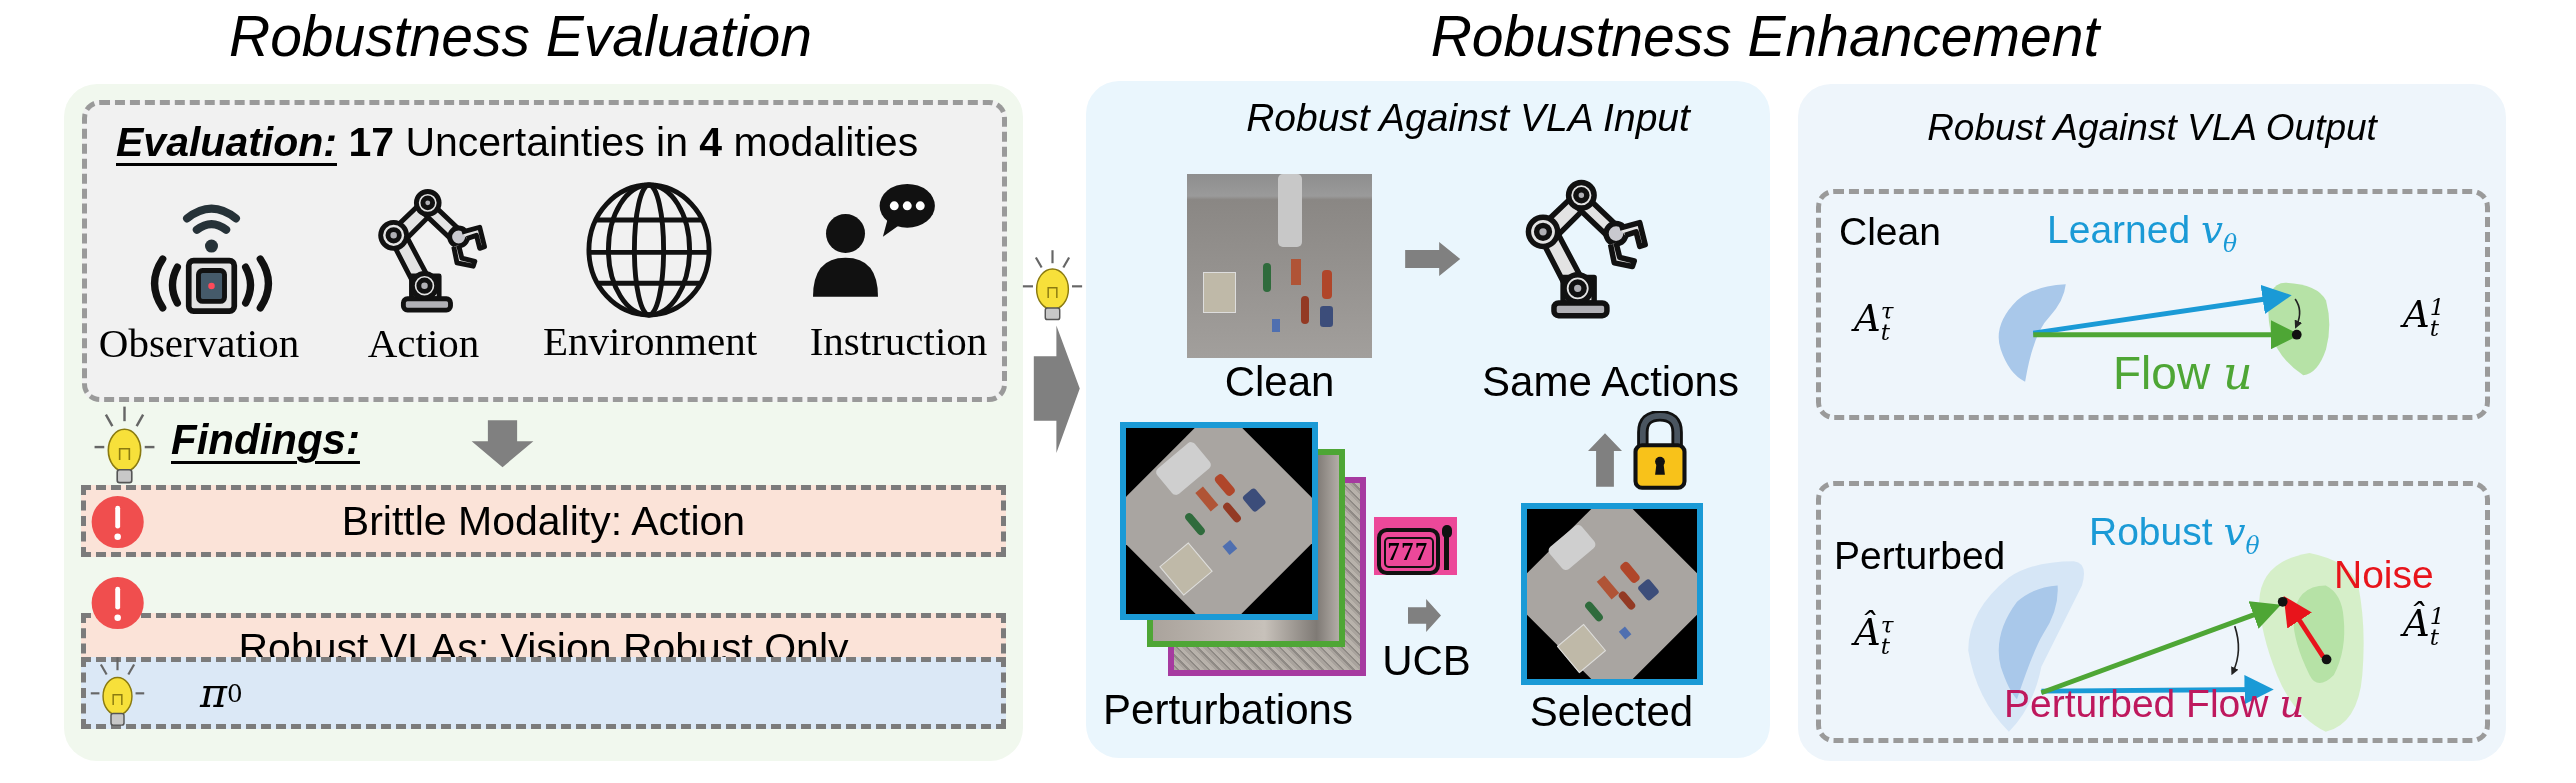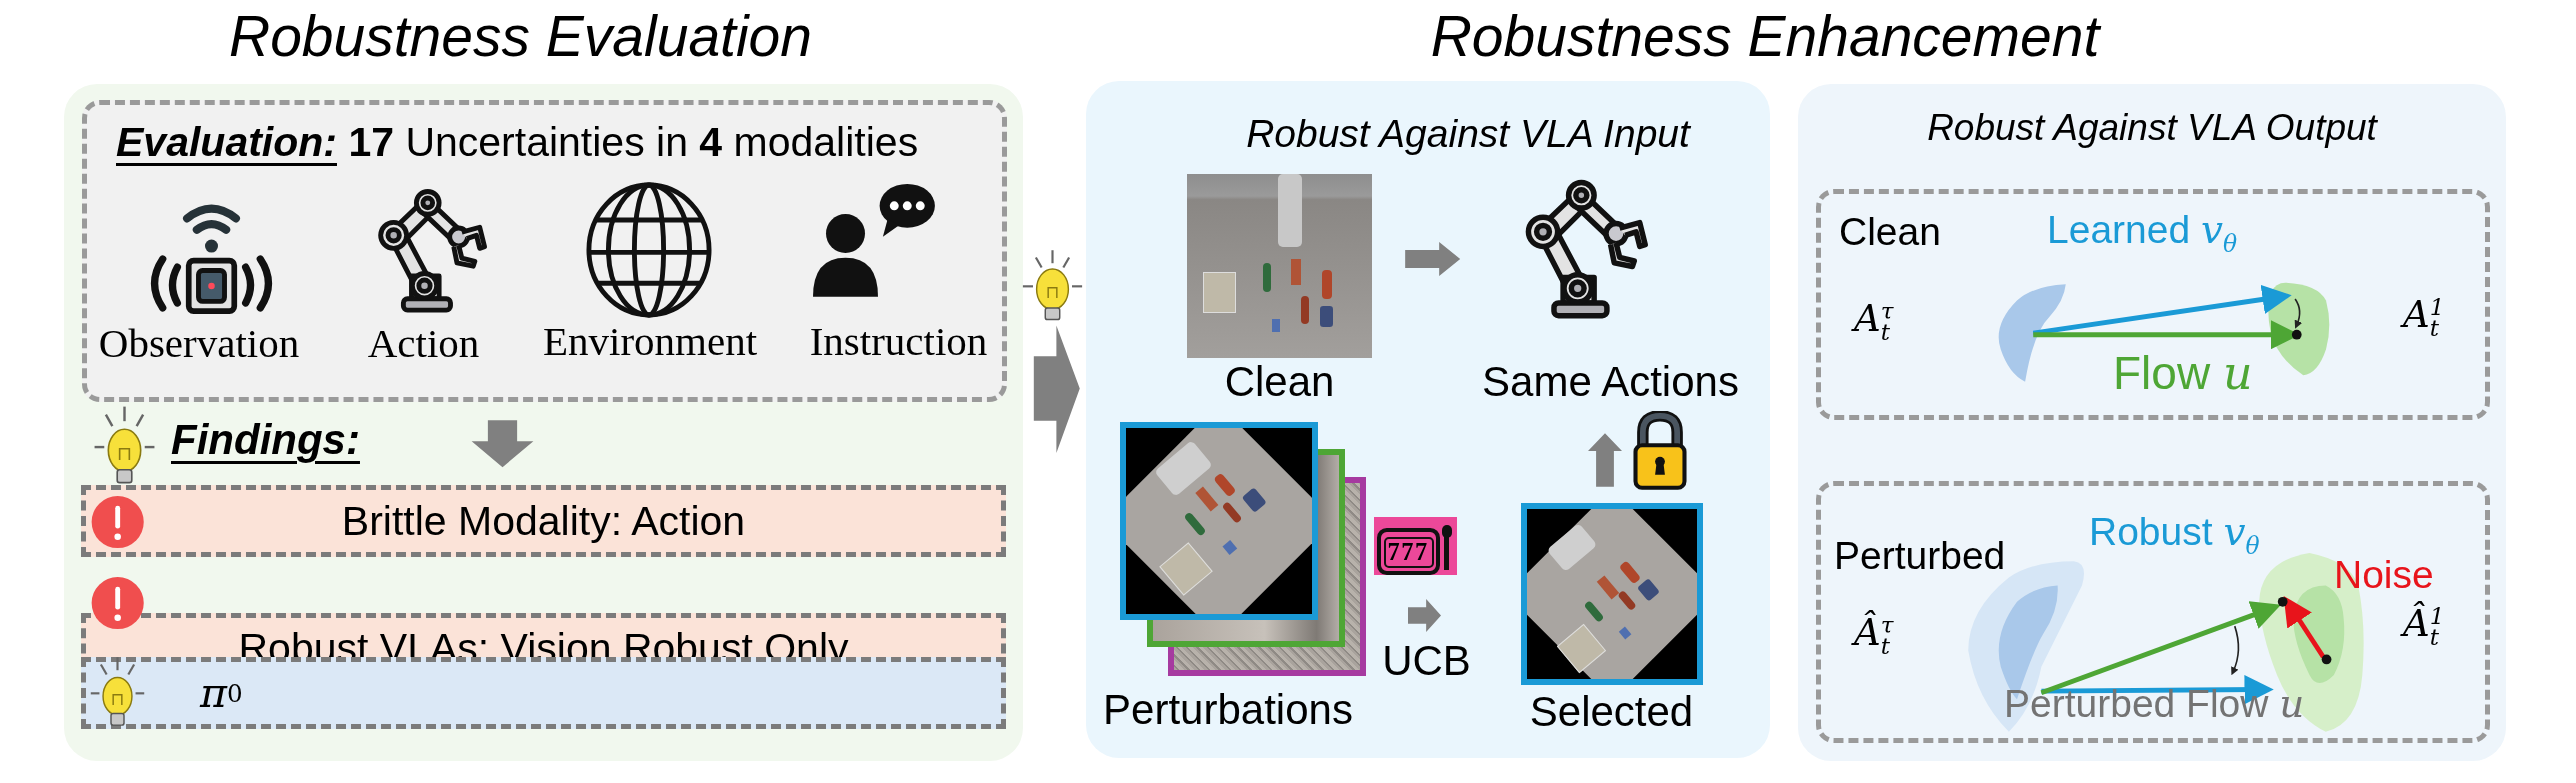--- a/index.html
+++ b/index.html
@@ -155,21 +155,21 @@
   <ellipse cx="45" cy="56" rx="22" ry="28" fill="#f7e03a" stroke="#8a7a10" stroke-width="2"></ellipse>
   <path d="M39 68 L39 54 L51 54 L51 68" stroke="#8a7a10" stroke-width="2" fill="none"></path>
   <rect x="35" y="82" width="20" height="16" rx="3" fill="#c8c8c8" stroke="#555" stroke-width="2"></rect>
 </svg>
 <svg class="abs" style="left:1033px; top:325px;" width="50" height="130" viewBox="0 0 62 160">
   <path d="M1 38 L29 38 L29 0 L58 78 L29 158 L29 118 L1 118 Z" fill="#808080"></path>
 </svg>
 
 <div class="panel" style="left:1086px; top:81px; width:684px; height:677px; background:#eaf6fd;"></div>
 
-<div class="lbl" style="left:1086px; top:96px; width:764px; font-size:39px; font-style:italic;margin-top:16px;">Robust Against VLA Input</div>
+<div class="lbl" style="left:1086px; top:96px; width:764px; font-size:39px; font-style:italic;">Robust Against VLA Input</div>
 
 <div class="img-frame" style="left:1187px; top:174px; width:185px; height:184px; background:linear-gradient(180deg,#8e8e8e 0%,#9a9a9a 12%,#8a8784 14%,#a29f9c 100%);">
   <div class="abs" style="left:91px; top:0; width:24.4px; height:73px; background:#c8c8c8; border-radius:4.9px;"></div>
   <div class="abs" style="left:16.3px; top:98px; width:31px; height:39px; background:#bfb9a8; border:1.6px solid #ddd;"></div>
   <div class="abs" style="left:76px; top:89px; width:8.1px; height:29px; background:#2f6b3c; border-radius:4.1px;"></div>
   <div class="abs" style="left:104px; top:85px; width:9.8px; height:26px; background:#b05436;"></div>
   <div class="abs" style="left:135px; top:96px; width:9.8px; height:29px; background:#b0462a; border-radius:4.1px;"></div>
   <div class="abs" style="left:114px; top:122px; width:8.1px; height:28px; background:#933a24; border-radius:4.1px;"></div>
   <div class="abs" style="left:133px; top:132px; width:13px; height:21px; background:#3c4d7a; border-radius:3.3px;"></div>
   <div class="abs" style="left:85px; top:145px; width:8.1px; height:13px; background:#4f6fb0;"></div>
@@ -335,16 +335,16 @@
   <path d="M440 0 Q490 10 500 40 Q510 90 505 150 Q500 210 460 220 Q420 200 400 150 Q380 100 378 60 Q380 10 440 0 Z" fill="#d6efc9"></path>
   <path d="M460 40 Q480 50 482 80 Q486 120 470 150 Q450 170 440 150 Q420 110 420 80 Q424 40 460 40 Z" fill="#b6e2a6"></path>
   <line x1="457" y1="128" x2="418" y2="68" stroke="#e8141b" stroke-width="6" marker-end="url(#mRed)"></line>
   <line x1="110" y1="170" x2="378" y2="168" stroke="#1a9ad6" stroke-width="6" marker-end="url(#mBlue2)"></line>
   <line x1="110" y1="172" x2="388" y2="70" stroke="#4ea635" stroke-width="6" marker-end="url(#mGreen2)"></line>
   <path d="M348 90 Q358 120 346 146" stroke="#222" stroke-width="2" fill="none" marker-end="url(#mBlack2)"></path>
   <circle cx="407" cy="60" r="6" fill="#111"></circle>
   <circle cx="461" cy="131" r="6" fill="#111"></circle>
 </svg>
 <div class="abs" style="left:2334px; top:553px; font-size:39px; color:#e8141b;">Noise</div>
-<div class="abs" style="left:2004px; top:681px; font-size:39px; color:#737373; white-space:nowrap;">
+<div class="abs" style="left:2004px; top:681px; font-size:39px; color:#be185d; white-space:nowrap;">
   <span style="white-space:pre;">Perturbed Flow </span><span class="math">u</span>
 </div>
 
 
 </body></html>

